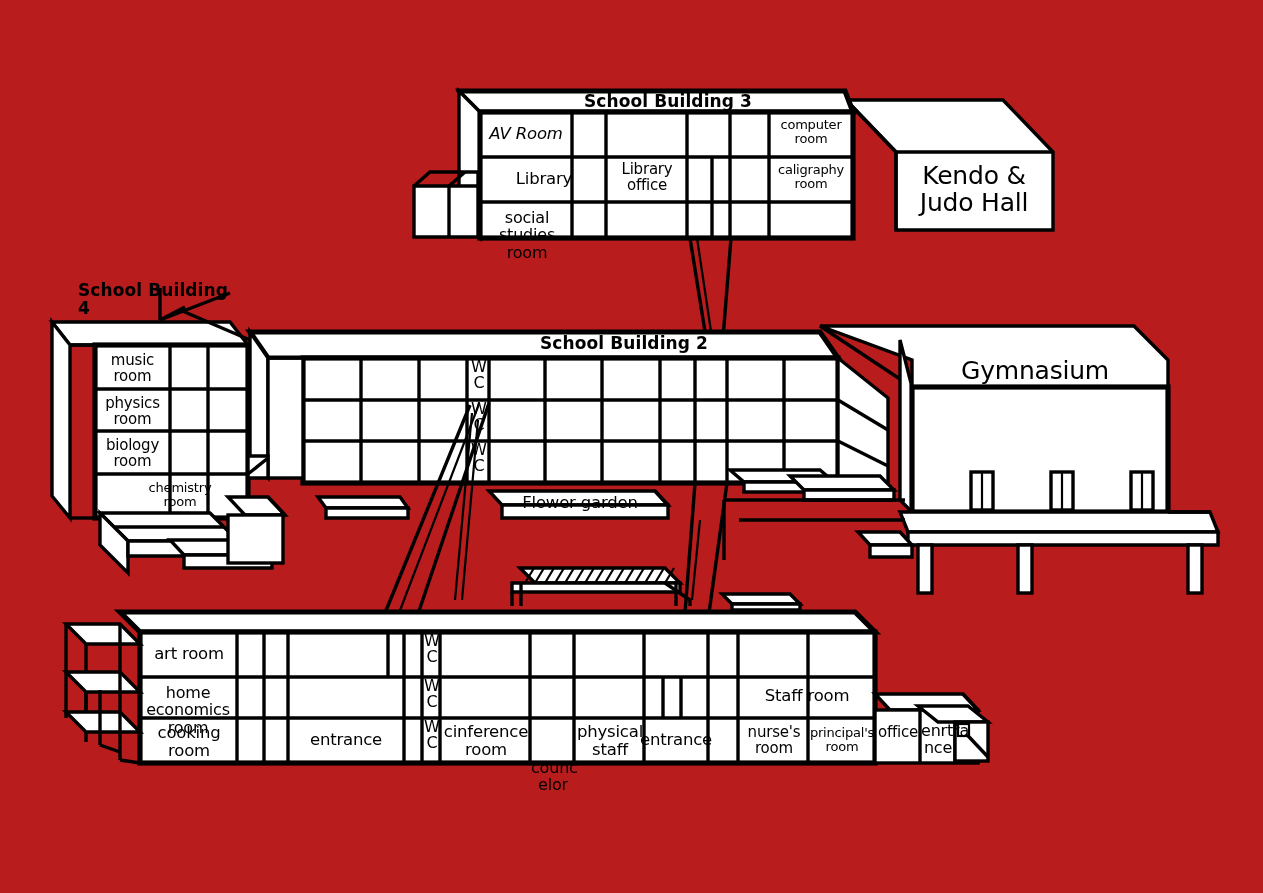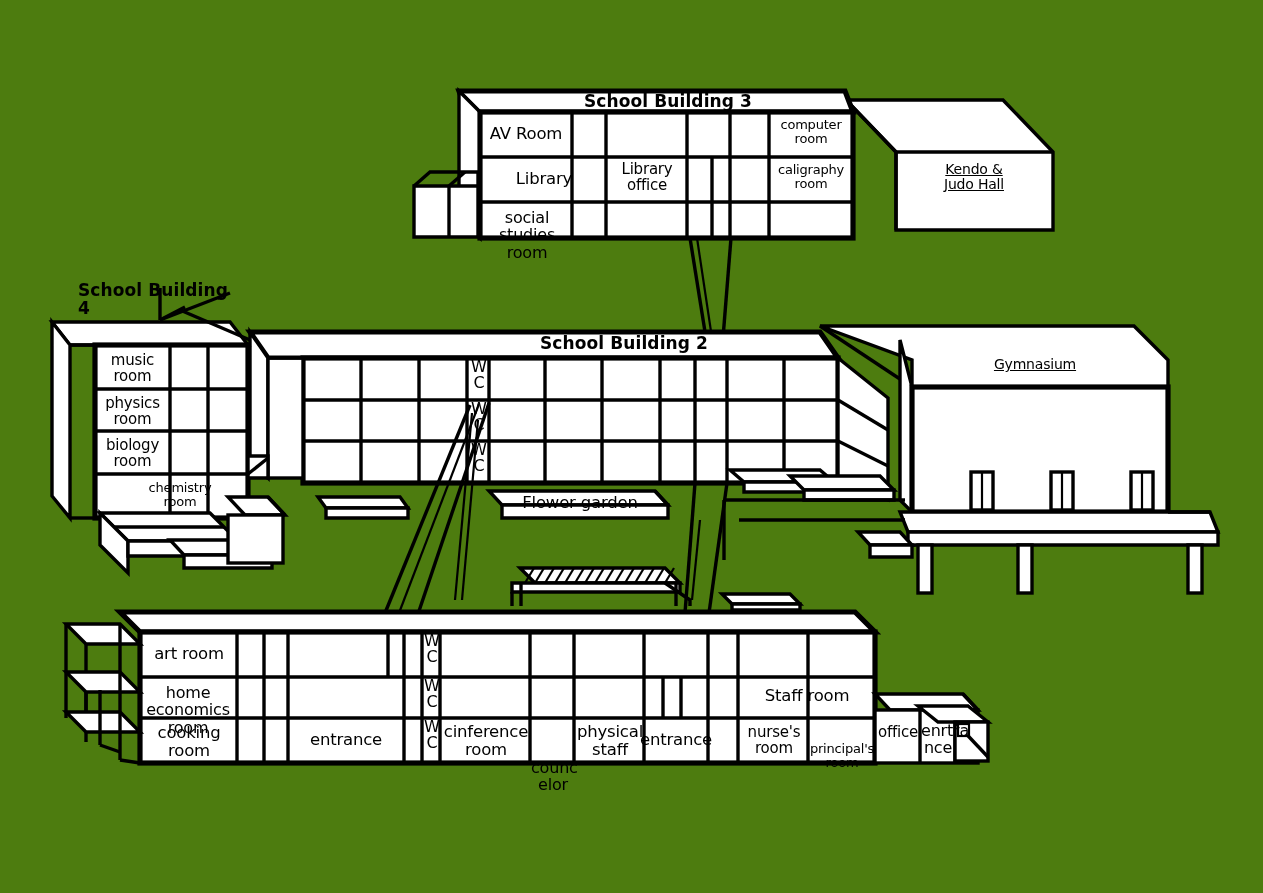--- a/index.html
+++ b/index.html
@@ -11,21 +11,21 @@
   body {
     width: 1263px;
     height: 893px;
     font-family: "DejaVu Sans", sans-serif;
     overflow: hidden;
   }
   #campus-map {
     position: relative;
     width: 1263px;
     height: 893px;
-    background: #4d7c0f;
+    background: #b91c1c;
   }
   svg.map-layer {
     position: absolute;
     top: 0;
     left: 0;
     width: 1263px;
     height: 893px;
   }
   .ln {
     stroke: #000000;
@@ -56,21 +56,21 @@
   }
   .room-lg { font-size: 16.5px; }
   .room-md { font-size: 15px; }
   .room-sm { font-size: 13px; }
   .room-xs { font-size: 16px; }
   .wc-stack {
     font-size: 16px;
     line-height: 1.02;
     letter-spacing: 0px;
   }
-  .hall-lg { font-size: 14px; text-decoration: underline; }
+  .hall-lg { font-size: 25px; }
 </style>
 </head>
 <body>
 
 <div id="campus-map">
 
   <svg class="map-layer" viewBox="0 0 1263 893">
 
     <g>
       <polygon class="ln w-med fill-w" points="846,100 1003,100 1053,152 1053,230 896,230 896,152"></polygon>
@@ -333,21 +333,21 @@
     </g>
 
     <g>
       <polygon class="ln w-med fill-w" points="722,594 790,594 800,604 732,604"></polygon>
       <polygon class="ln w-med fill-w" points="732,604 800,604 800,610 732,610"></polygon>
     </g>
 
   </svg>
 
   <div class="lbl bldg-title" style="left:533px; top:92px; width:270px;">School Building 3</div>
-  <div class="lbl room-lg" style="left:482px; top:125px; width:88px;">AV Room</div>
+  <div class="lbl room-lg" style="left:482px; top:125px; width:88px;font-style:italic;">AV Room</div>
   <div class="lbl room-sm" style="left:770px; top:118px; width:82px;">computer
 room</div>
   <div class="lbl room-lg" style="left:482px; top:170px; width:124px;">Library</div>
   <div class="lbl room-md" style="left:608px; top:161px; width:78px;">Library
 office</div>
   <div class="lbl room-sm" style="left:770px; top:163px; width:82px;">caligraphy
 room</div>
   <div class="lbl room-xs" style="left:483px; top:209px; width:88px;">social
 studies room</div>
 
@@ -393,19 +393,19 @@
   <div class="lbl room-lg" style="left:442px; top:723px; width:88px;">cinference
 room</div>
   <div class="lbl room-xs" style="left:531px; top:726px; width:44px;margin-top:33px;">counc
 elor</div>
   <div class="lbl room-lg" style="left:576px; top:723px; width:68px;">physical
 staff</div>
   <div class="lbl room-lg" style="left:637px; top:731px; width:78px;">entrance</div>
   <div class="lbl room-lg" style="left:740px; top:687px; width:134px;">Staff room</div>
   <div class="lbl room-md" style="left:740px; top:724px; width:68px;">nurse's
 room</div>
-  <div class="lbl room-sm" style="left:809px; top:726px; width:66px;margin-top:16px;">principal's
+  <div class="lbl room-sm" style="left:809px; top:726px; width:66px;">principal's
 room</div>
   <div class="lbl room-md" style="left:877px; top:724px; width:42px;">office</div>
   <div class="lbl room-xs" style="left:921px; top:722px; width:34px;">enrtra
 nce</div>
 
 </div>
 
 </body></html>

